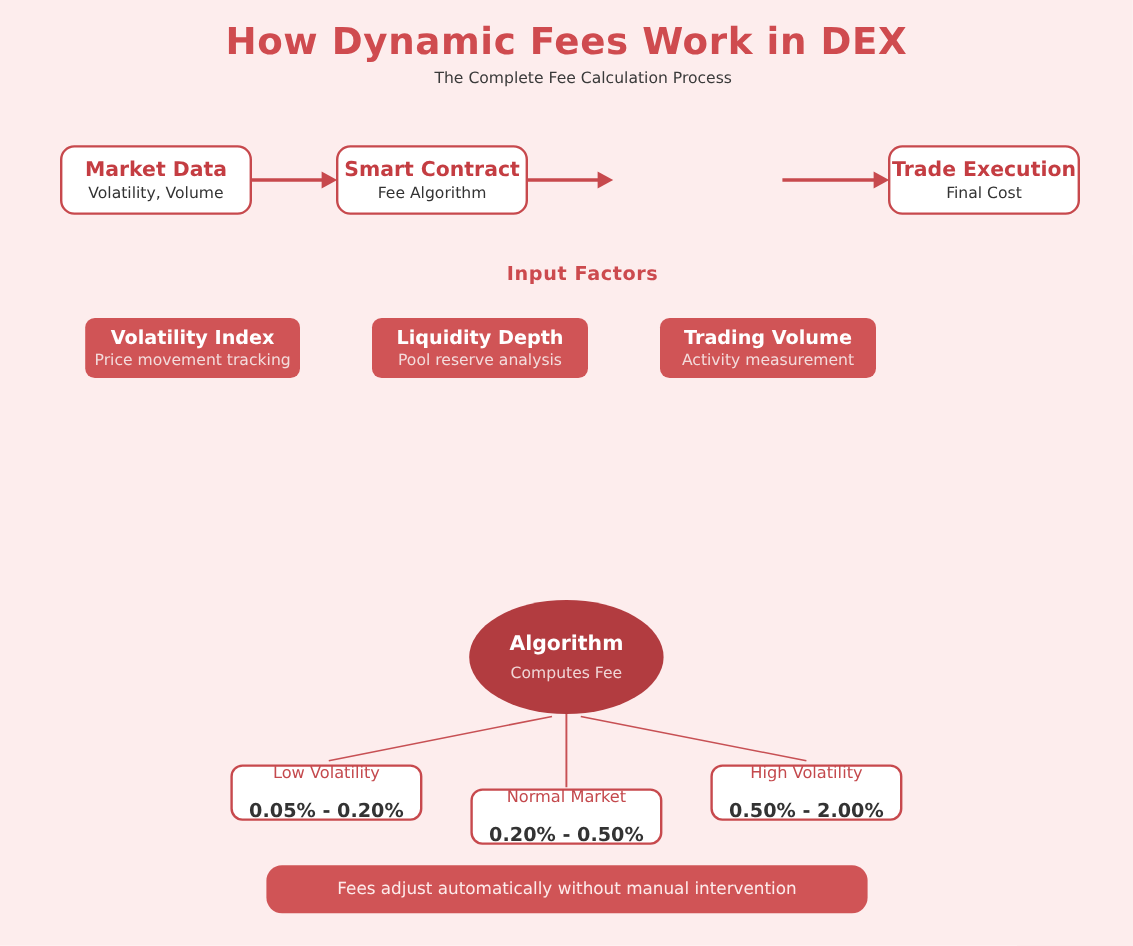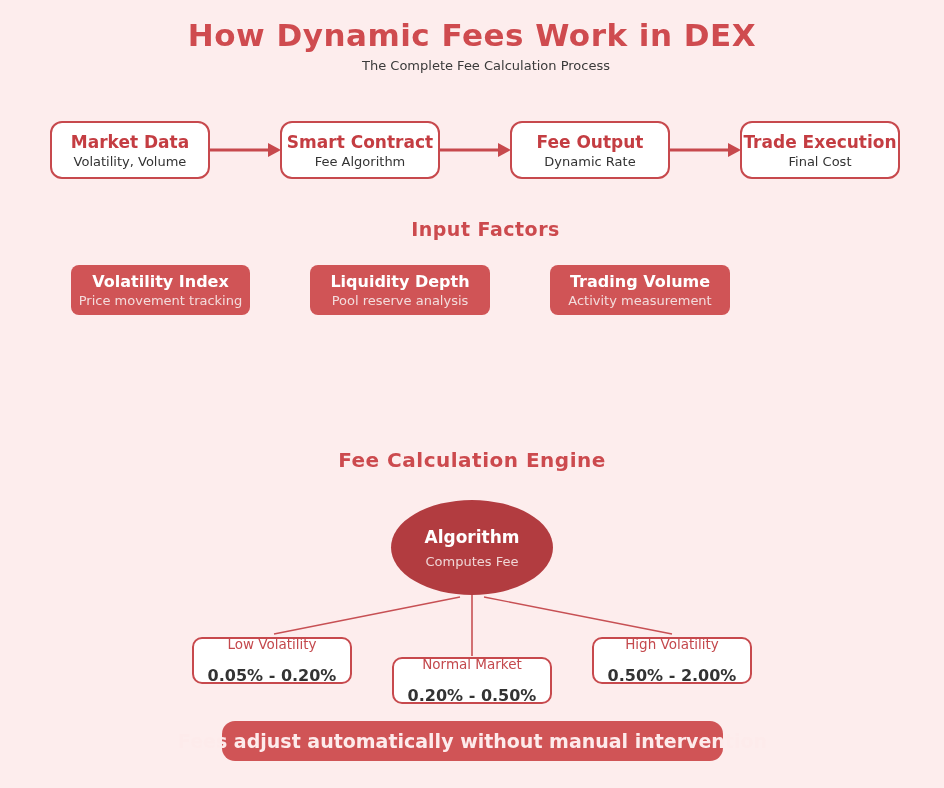--- a/index.html
+++ b/index.html
@@ -72,21 +72,21 @@
 
   .section-heading {
     position: absolute;
     left: 0;
     width: 944px;
     text-align: center;
     font-weight: bold;
     color: #cc4a4e;
     letter-spacing: 0.5px;
   }
-  .heading-inputs { top: 218px; font-size: 19px; padding-left: 27px; }
+  .heading-inputs { top: 218px; font-size: 16px; padding-left: 27px; }
   .heading-engine { top: 448px; font-size: 20px; }
 
   .factor-box {
     position: absolute;
     width: 180px;
     height: 50px;
     background: #d05456;
     border-radius: 8px;
     display: flex;
     flex-direction: column;
@@ -164,24 +164,23 @@
     position: absolute;
     left: 222px; top: 721px;
     width: 501px; height: 40px;
     background: #d05456;
     border-radius: 13px;
     display: flex;
     align-items: center;
     justify-content: center;
   }
   .footer-banner .footer-text {
-    font-size: 19px;
+    font-size: 14px;
     color: #fdebeb;
     white-space: nowrap;
-    font-weight: bold;
   }
 </style>
 </head>
 <body>
 
 <div class="canvas">
 
   <svg class="overlay" viewBox="0 0 944 788">
 
     <line x1="190" y1="150" x2="269" y2="150" stroke="#c7494d" stroke-width="3"></line>
@@ -200,45 +199,40 @@
   <div class="subtitle">The Complete Fee Calculation Process</div>
 
   <div class="flow-box flow-1">
     <div class="box-title">Market Data</div>
     <div class="box-sub">Volatility, Volume</div>
   </div>
   <div class="flow-box flow-2">
     <div class="box-title">Smart Contract</div>
     <div class="box-sub">Fee Algorithm</div>
   </div>
-  <div class="flow-box flow-3">
-    <div class="box-title">Fee Output</div>
-    <div class="box-sub">Dynamic Rate</div>
-  </div>
   <div class="flow-box flow-4">
     <div class="box-title">Trade Execution</div>
     <div class="box-sub">Final Cost</div>
   </div>
 
   <div class="section-heading heading-inputs">Input Factors</div>
 
   <div class="factor-box factor-1">
     <div class="box-title">Volatility Index</div>
     <div class="box-sub">Price movement tracking</div>
   </div>
   <div class="factor-box factor-2">
     <div class="box-title">Liquidity Depth</div>
     <div class="box-sub">Pool reserve analysis</div>
   </div>
   <div class="factor-box factor-3">
     <div class="box-title">Trading Volume</div>
     <div class="box-sub">Activity measurement</div>
   </div>
 
-  <div class="section-heading heading-engine">Fee Calculation Engine</div>
 
   <div class="ellipse">
     <div class="box-title">Algorithm</div>
     <div class="box-sub">Computes Fee</div>
   </div>
 
   <div class="outcome-box outcome-1">
     <div class="outcome-label">Low Volatility</div>
     <div class="outcome-range">0.05% - 0.20%</div>
   </div>

